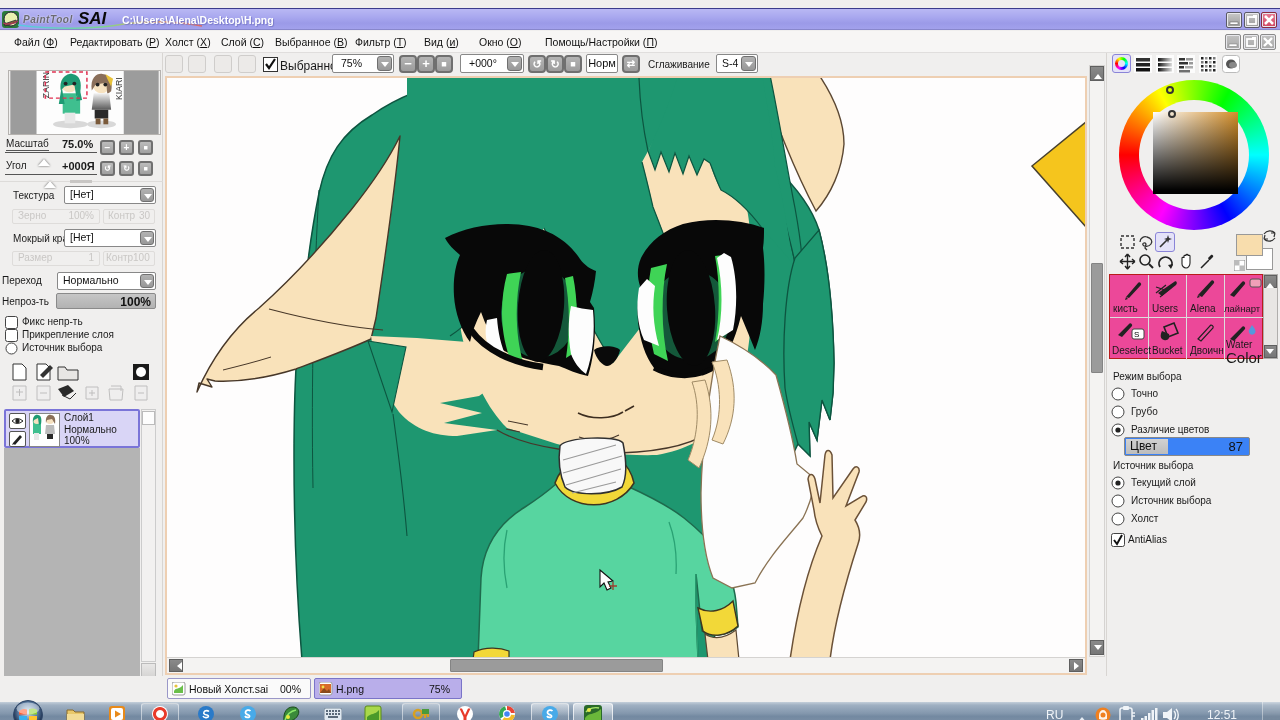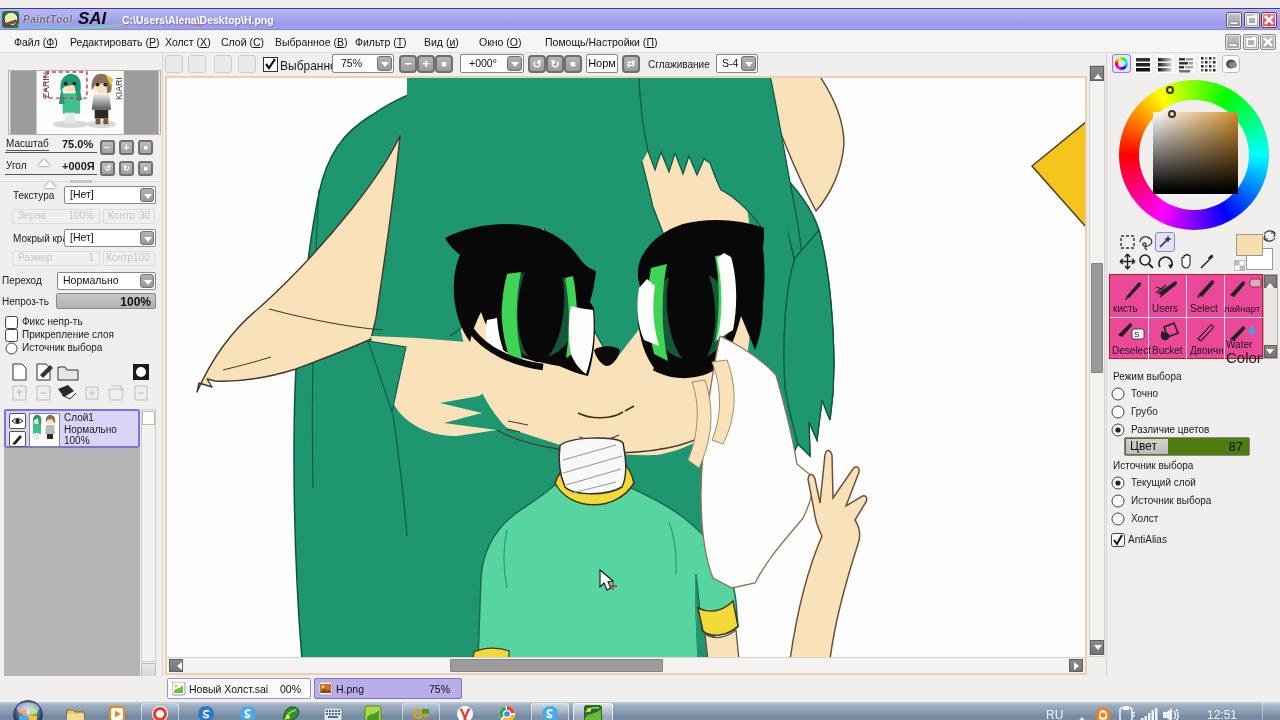--- a/index.html
+++ b/index.html
@@ -540,21 +540,21 @@
         </svg>
       <span class="lbl" style="left:3px;top:28px;font-size:10px">кисть</span>
       <svg style="position:absolute;left:44px;top:2px" width="30" height="24">
           <path d="M4,16 L20,5 C22,3 24,6 22,8 L8,19 Z" fill="#222"></path>
           <path d="M2,10 L14,14 M6,20 L18,10 M2,16 L12,8" stroke="#222" stroke-width="1.2"></path>
         </svg>
       <span class="lbl" style="left:42px;top:28px;font-size:10px">Users</span>
       <svg style="position:absolute;left:84px;top:2px" width="28" height="24">
           <path d="M4,18 L17,4 C18,2 21,4 20,6 L8,20 Z M3,21 L6,20 L4,18 Z" fill="#222"></path>
         </svg>
-      <span class="lbl" style="left:80px;top:28px;font-size:10px">Select</span>
+      <span class="lbl" style="left:80px;top:28px;font-size:10px">Alena</span>
       <svg style="position:absolute;left:118px;top:2px" width="36" height="26">
           <path d="M2,18 L14,5 C15,3 18,5 17,7 L6,20 Z" fill="#222"></path>
           <rect x="22" y="2" width="11" height="8" rx="2" fill="#f0a0b8" stroke="#555"></rect>
         </svg>
       <span class="lbl" style="left:114px;top:28px;font-size:9.5px">лайнарт</span>
       <svg style="position:absolute;left:6px;top:46px" width="30" height="22">
           <path d="M2,14 L13,3 C14,1 17,3 16,5 L6,16 Z" fill="#222"></path>
           <rect x="16" y="8" width="12" height="10" rx="2" fill="#fff" stroke="#444"></rect>
           <text x="18" y="16" font-size="8" font-family="Liberation Sans">S</text>
         </svg>
@@ -587,21 +587,21 @@
     <span class="lbl" style="left:24px;top:335px">Точно</span>
     <svg class="abs" style="left:4px;top:352px" width="14" height="14">
         <circle cx="7" cy="7" r="6" fill="#fff" stroke="#444"></circle>
       </svg>
     <span class="lbl" style="left:24px;top:353px">Грубо</span>
     <svg class="abs" style="left:4px;top:370px" width="14" height="14">
         <circle cx="7" cy="7" r="6" fill="#fff" stroke="#444"></circle>
         <circle cx="7" cy="7" r="2.6" fill="#222"></circle>
       </svg>
     <span class="lbl" style="left:24px;top:371px">Различие цветов</span>
-    <div class="abs" style="left:17px;top:384px;width:126px;height:19px;background:#4d7c0f;border:1px solid #888;border-radius:2px">
+    <div class="abs" style="left:17px;top:384px;width:126px;height:19px;background:#3b82f6;border:1px solid #888;border-radius:2px">
       <div style="position:absolute;left:1px;top:1px;width:42px;height:15px;background:linear-gradient(#d2d2d2,#bcbcbc)"></div>
       <span style="position:absolute;left:5px;top:1px;font-size:12px;color:#111">Цвет</span>
       <span style="position:absolute;right:6px;top:1px;font-size:13px;color:#111">87</span>
     </div>
     <span class="lbl" style="left:6px;top:407px">Источник выбора</span>
     <svg class="abs" style="left:4px;top:423px" width="14" height="14">
         <circle cx="7" cy="7" r="6" fill="#fff" stroke="#444"></circle>
         <circle cx="7" cy="7" r="2.6" fill="#222"></circle>
       </svg>
     <span class="lbl" style="left:24px;top:424px">Текущий слой</span>

